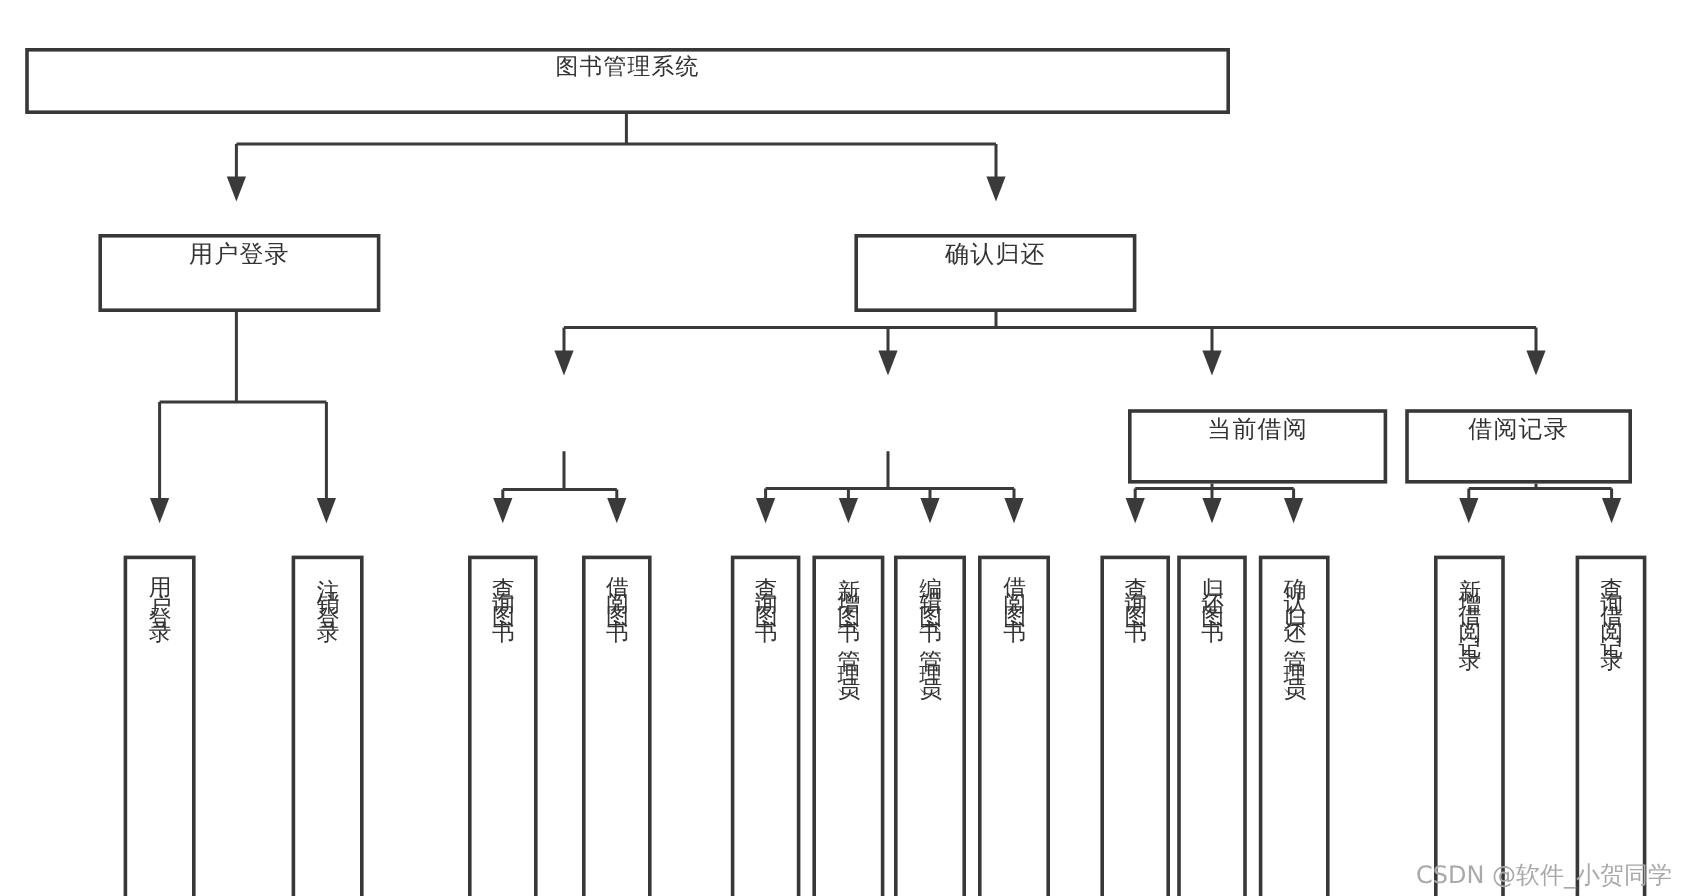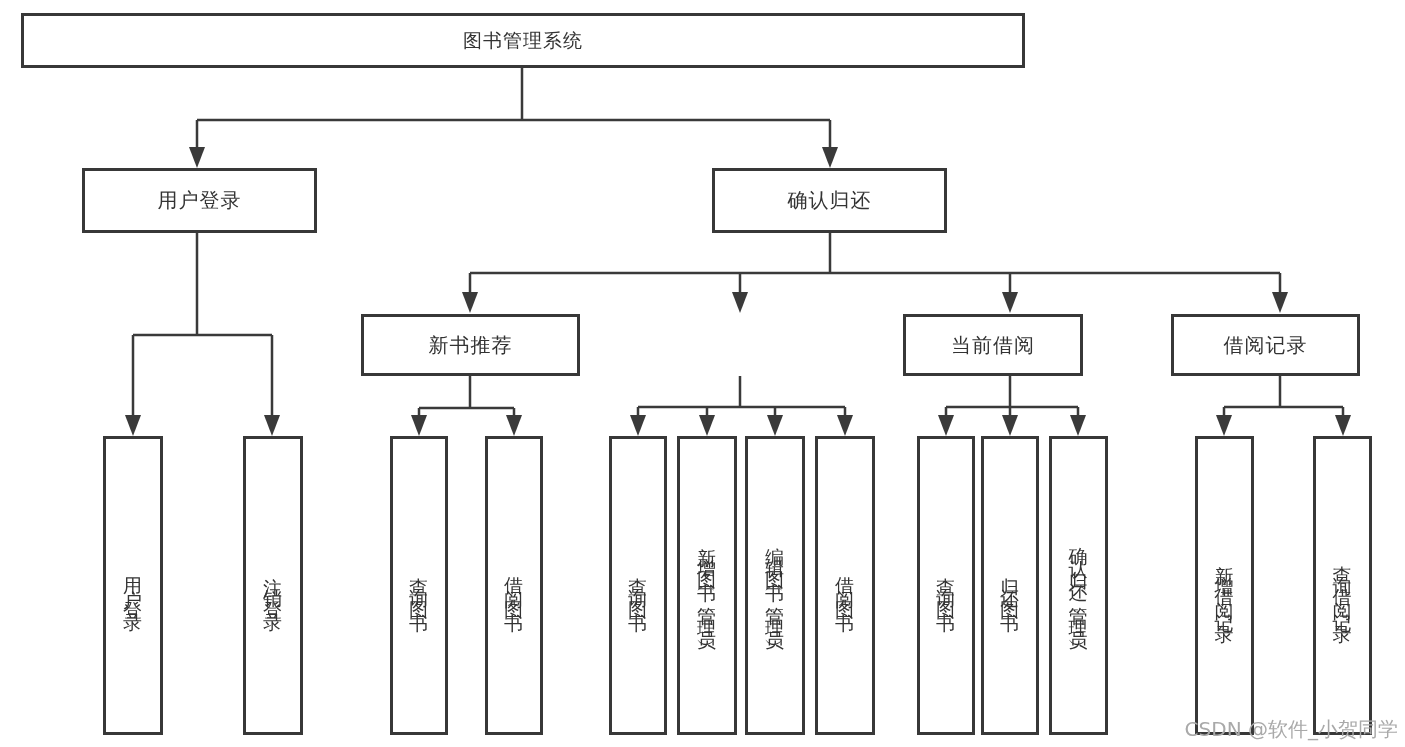--- a/index.html
+++ b/index.html
@@ -14,32 +14,32 @@
   body{font-family:"DejaVu Sans","Liberation Sans",sans-serif;}
   .stage{
     position:relative;width:1405px;height:747px;background:var(--bg);overflow:hidden;
   }
   svg.connectors{position:absolute;left:0;top:0;}
   .cline{stroke:var(--line);stroke-width:2.5;fill:none;}
   .ahead{fill:var(--line);stroke:none;}
   .node{
     position:absolute;background:var(--box_bg);
     border:3px solid var(--box_border);box-sizing:border-box;
-    display:flex;align-items:center;justify-content:center;
+    display:flex;justify-content:center;margin-top:27px;
   }
   .node .lbl{color:var(--text);white-space:nowrap;}
   .hnode .lbl{font-size:20px;letter-spacing:1px;}
   .root-node .lbl{font-size:19px;}
   .vnode .lbl{
     writing-mode:vertical-lr;text-orientation:mixed;
     font-size:19px;letter-spacing:12px;line-height:1;
   }
   .watermark{
     position:absolute;left:1180px;top:716px;width:218px;
-    text-align:right;font-size:20px;line-height:26px;
+    text-align:left;font-size:20px;line-height:26px;
     color:var(--watermark);white-space:nowrap;
   }
 </style>
 </head>
 <body>
 
 <div class="stage">
 
   <svg class="connectors" width="1405" height="747" viewBox="0 0 1405 747">
     <g>
@@ -78,24 +78,21 @@
     <span class="lbl">图书管理系统</span>
   </div>
 
   <div class="node hnode" style="left:82px;top:168px;width:235px;height:65px">
     <span class="lbl">用户登录</span>
   </div>
   <div class="node hnode" style="left:712px;top:168px;width:235px;height:65px">
     <span class="lbl">确认归还</span>
   </div>
 
-  <div class="node hnode" style="left:361px;top:314px;width:219px;height:62px">
-    <span class="lbl">新书推荐</span>
-  </div>
-  <div class="node hnode" style="left:903px;top:314px;width:180px;height:62px">
+  <div class="node hnode" style="left:940px;top:314px;width:216px;height:62px">
     <span class="lbl">当前借阅</span>
   </div>
   <div class="node hnode" style="left:1171px;top:314px;width:189px;height:62px">
     <span class="lbl">借阅记录</span>
   </div>
 
   <div class="node vnode" style="left:103px;top:436px;width:60px;height:299px">
     <span class="lbl">用户登录</span>
   </div>
   <div class="node vnode" style="left:243px;top:436px;width:60px;height:299px">

